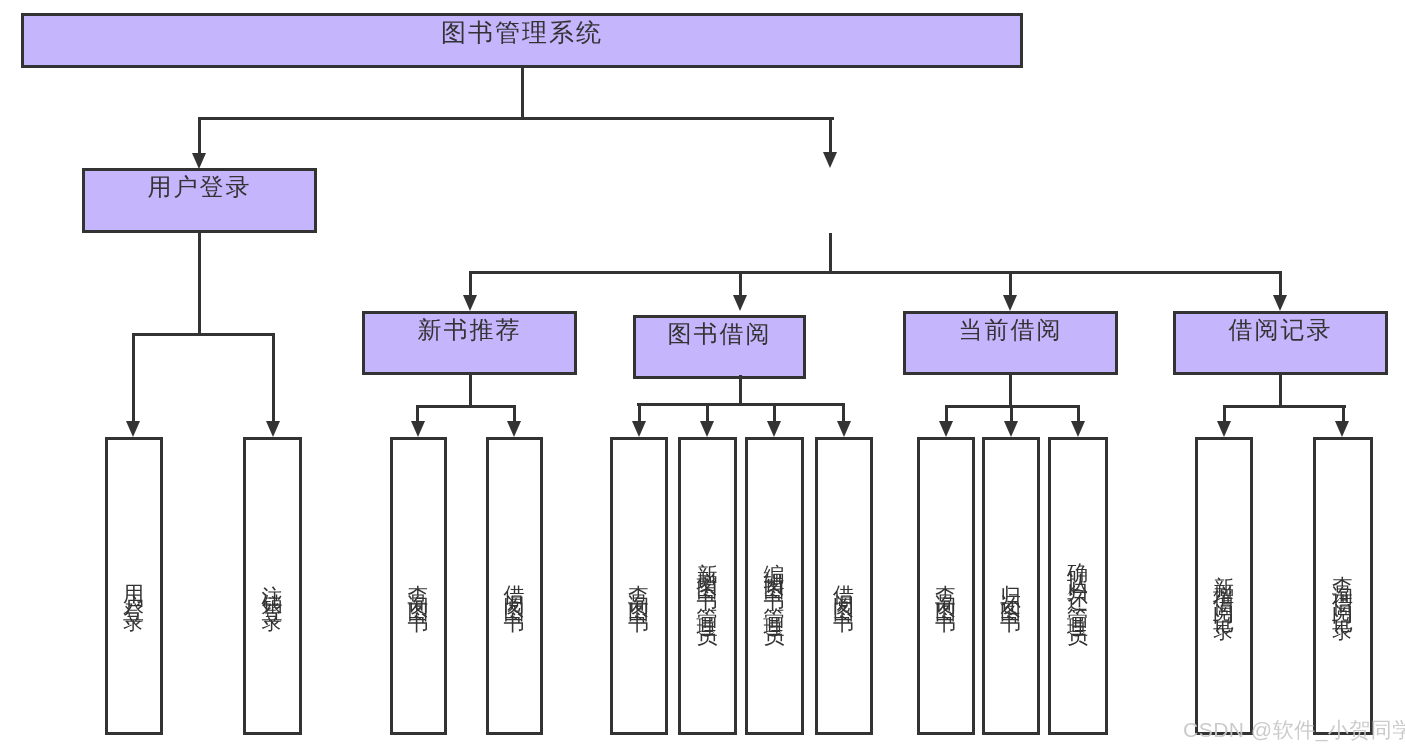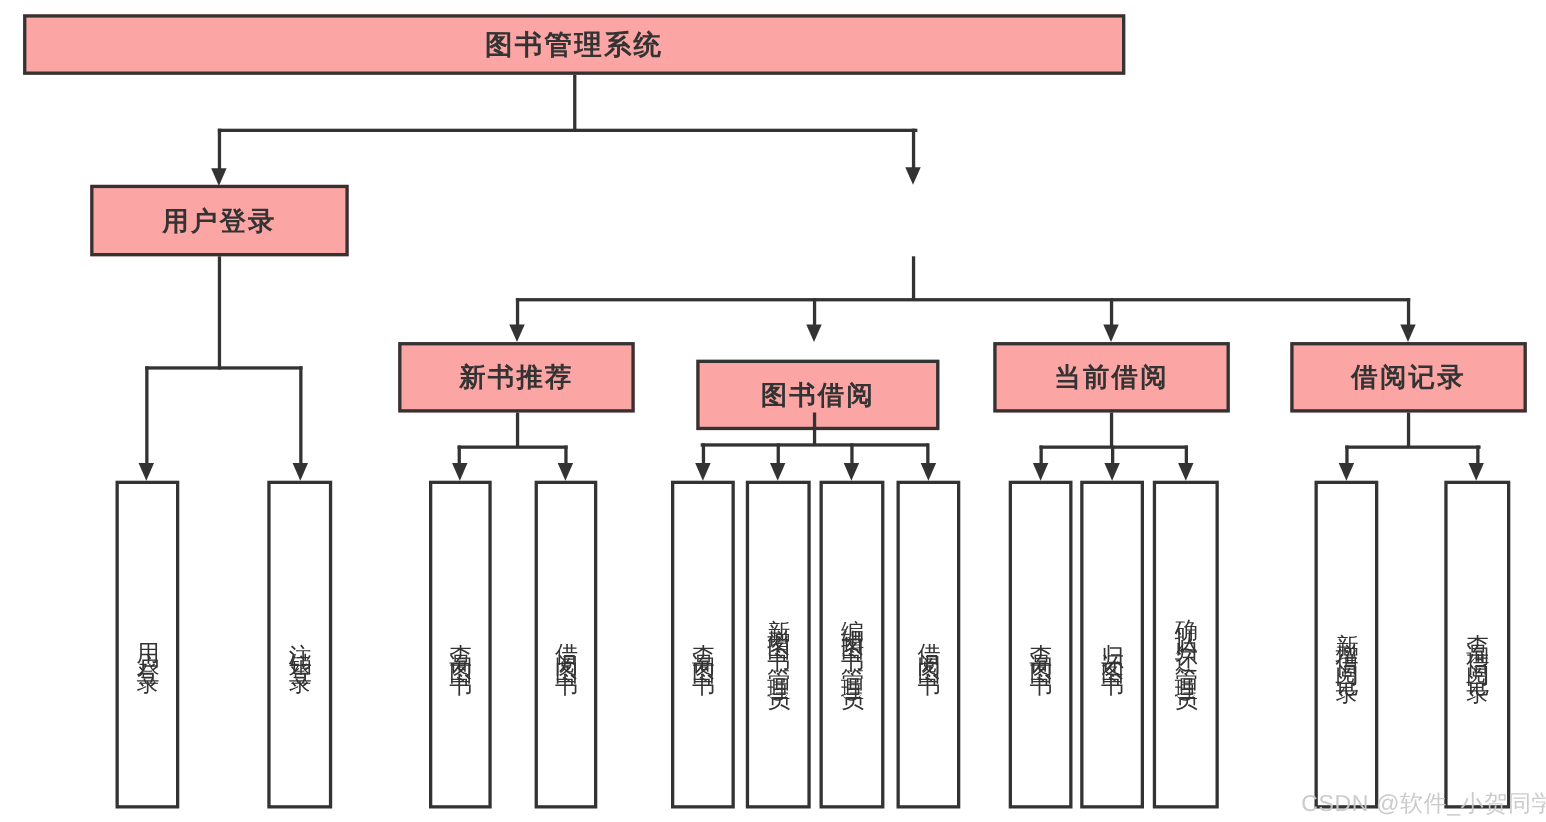--- a/index.html
+++ b/index.html
@@ -12,26 +12,25 @@
     position: relative;
     width: 1405px;
     height: 747px;
     background: #ffffff;
     overflow: hidden;
   }
   
   .hbox {
     position: absolute;
     box-sizing: border-box;
-    background: #fca5a5;
+    background: #c4b5fd;
     border: 3px solid #333333;
     display: flex;
-    align-items: center;
+    align-items: flex-start;
     justify-content: center;
-    font-weight: bold;
   }
   .hlabel {
     color: #333333;
     font-size: 24px;
     letter-spacing: 2px;
     white-space: nowrap;
   }
   .hlabel.root {
     font-size: 25px;
   }
@@ -87,21 +86,21 @@
     <span class="hlabel root">图书管理系统</span>
   </div>
 
   <div class="hbox" style="left:82px;top:168px;width:235px;height:65px">
     <span class="hlabel">用户登录</span>
   </div>
 
   <div class="hbox" style="left:362px;top:311px;width:215px;height:64px">
     <span class="hlabel">新书推荐</span>
   </div>
-  <div class="hbox" style="left:633px;top:327px;width:221px;height:64px">
+  <div class="hbox" style="left:633px;top:315px;width:173px;height:64px">
     <span class="hlabel">图书借阅</span>
   </div>
   <div class="hbox" style="left:1173px;top:311px;width:215px;height:64px">
     <span class="hlabel">借阅记录</span>
   </div>
   <div class="hbox" style="left:903px;top:311px;width:215px;height:64px">
     <span class="hlabel">当前借阅</span>
   </div>
 
   <div class="vbox" style="left:105px;top:437px;width:58px;height:298px">

